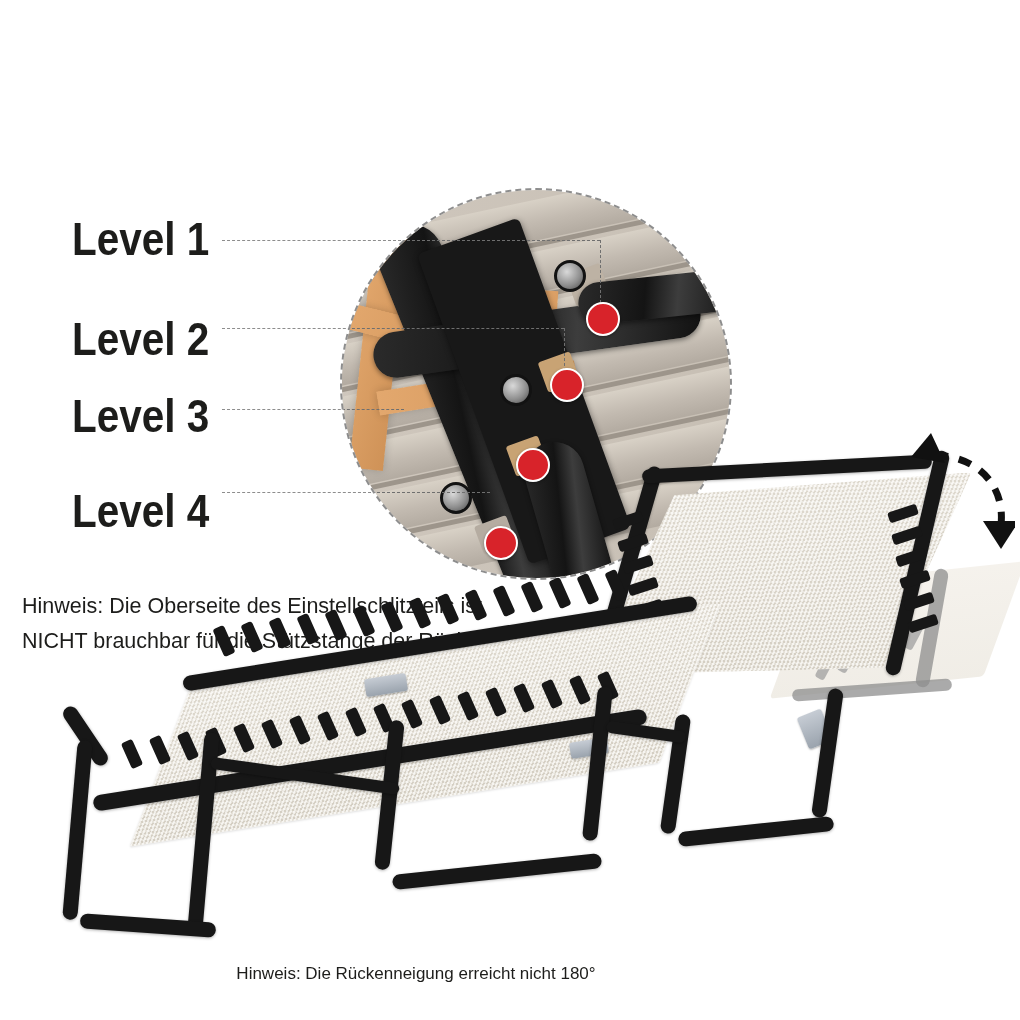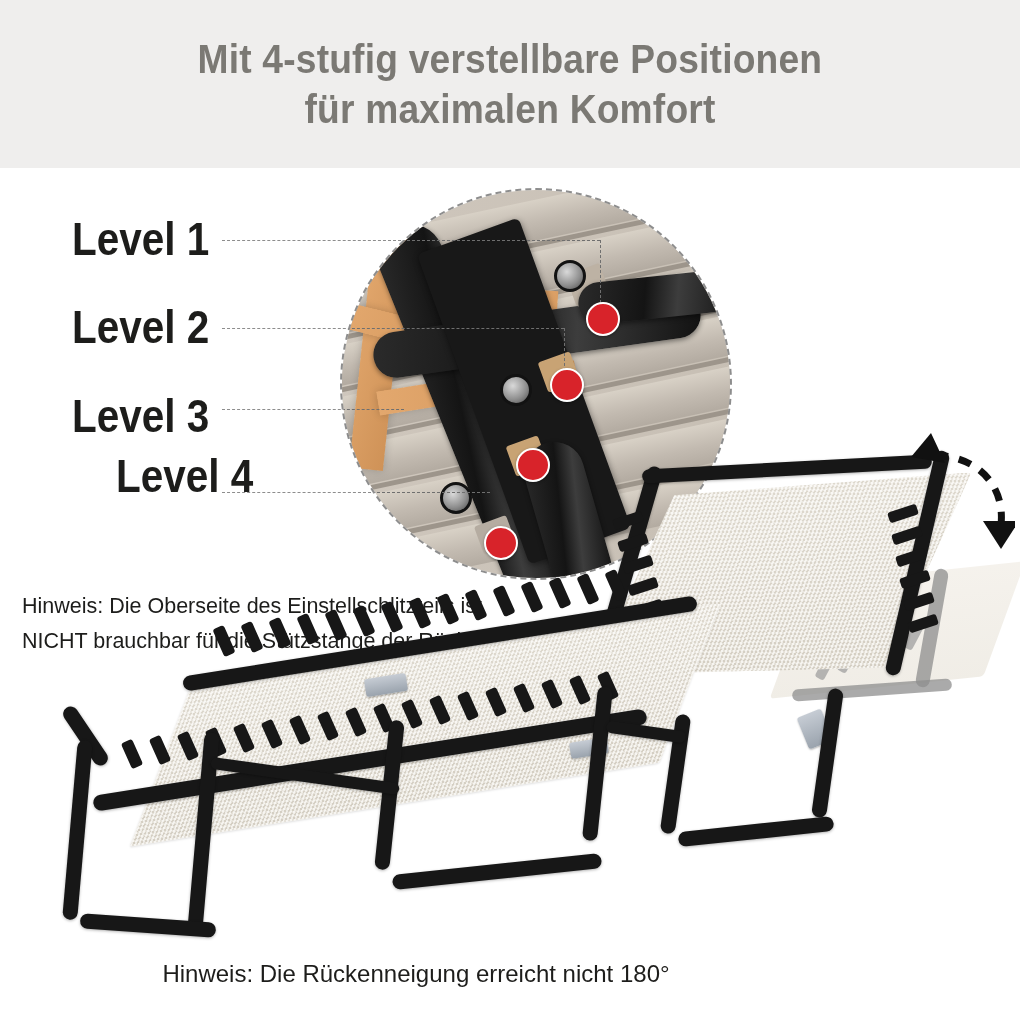--- a/index.html
+++ b/index.html
@@ -84,21 +84,21 @@
   .inner-lead{position:absolute;height:0;border-top:1.6px dashed #6f6f6f;}
   .inner-lead-v{position:absolute;width:0;border-left:1.6px dashed #6f6f6f;}
 
   
   .note-top{
     position:absolute;left:22px;top:589px;width:620px;
     font-size:21.5px;line-height:35px;color:#1d1d1b;
   }
   .note-bottom{
     position:absolute;left:0;top:958px;width:832px;text-align:center;
-    font-size:24px;line-height:32px;color:#1d1d1b;
+    font-size:17px;line-height:32px;color:#1d1d1b;
   }
 
   
   .lounger{position:absolute;left:30px;top:440px;width:990px;height:530px;}
   .lg-part{position:absolute;}
   .frame{background:#171717;border-radius:30px;box-shadow:0 1px 3px rgba(0,0,0,.3);}
   .frame-gray{background:#8d8d8d;border-radius:30px;opacity:.75;}
   .fabric{background:
       repeating-linear-gradient(90deg,rgba(255,255,255,.55) 0 2px,rgba(0,0,0,.03) 2px 4px),
       repeating-linear-gradient(0deg,rgba(255,255,255,.35) 0 2px,rgba(0,0,0,.03) 2px 4px),
@@ -111,43 +111,39 @@
      border-radius:3px;box-shadow:0 1px 2px rgba(0,0,0,.3);}
 
   
   .arrow-svg{position:absolute;left:905px;top:425px;width:110px;height:125px;}
 </style>
 </head>
 <body>
 
 <div id="root">
 
-  <div class="header">
-    <div class="header-line">Mit 4-stufig verstellbare Positionen</div>
-    <div class="header-line">für maximalen Komfort</div>
-  </div>
 
   <div>
 
     <div class="level-row" style="top:209px;">
       <span class="level-label">Level 1</span>
     </div>
     <div class="lead" style="left:222px;top:240px;width:340px;"></div>
 
-    <div class="level-row" style="top:297px;">
+    <div class="level-row" style="top:309px;">
       <span class="level-label">Level 2</span>
     </div>
     <div class="lead" style="left:222px;top:328px;width:290px;"></div>
 
     <div class="level-row" style="top:386px;">
       <span class="level-label">Level 3</span>
     </div>
     <div class="lead" style="left:222px;top:409px;width:290px;"></div>
 
-    <div class="level-row" style="top:446px;margin-left:44px;">
+    <div class="level-row" style="top:481px;">
       <span class="level-label">Level 4</span>
     </div>
     <div class="lead" style="left:222px;top:492px;width:290px;"></div>
   </div>
 
   <div class="circle-wrap">
     <div class="photo">
 
       <div class="deck"></div>
       <div class="plank" style="top:10px;transform:rotate(-12deg);"></div>

